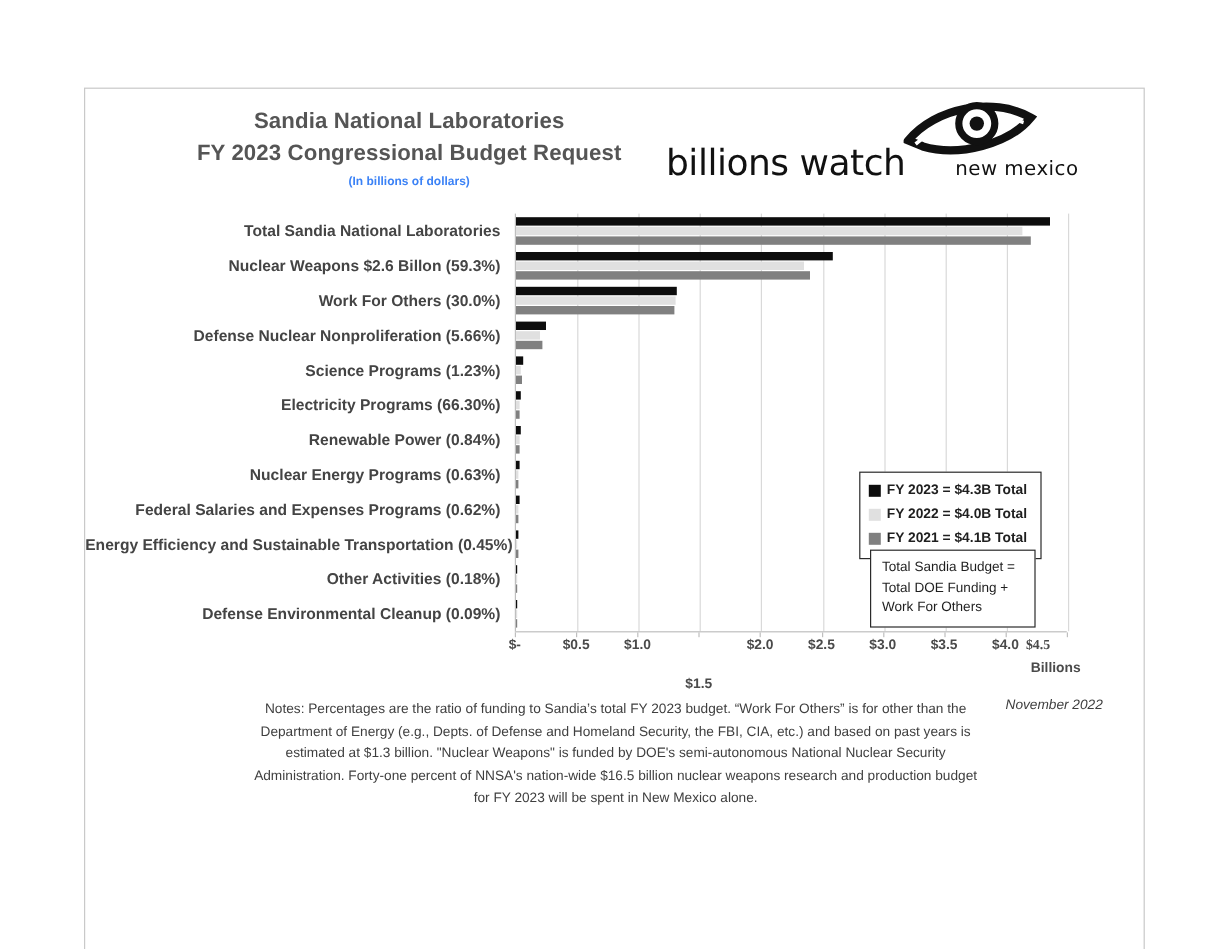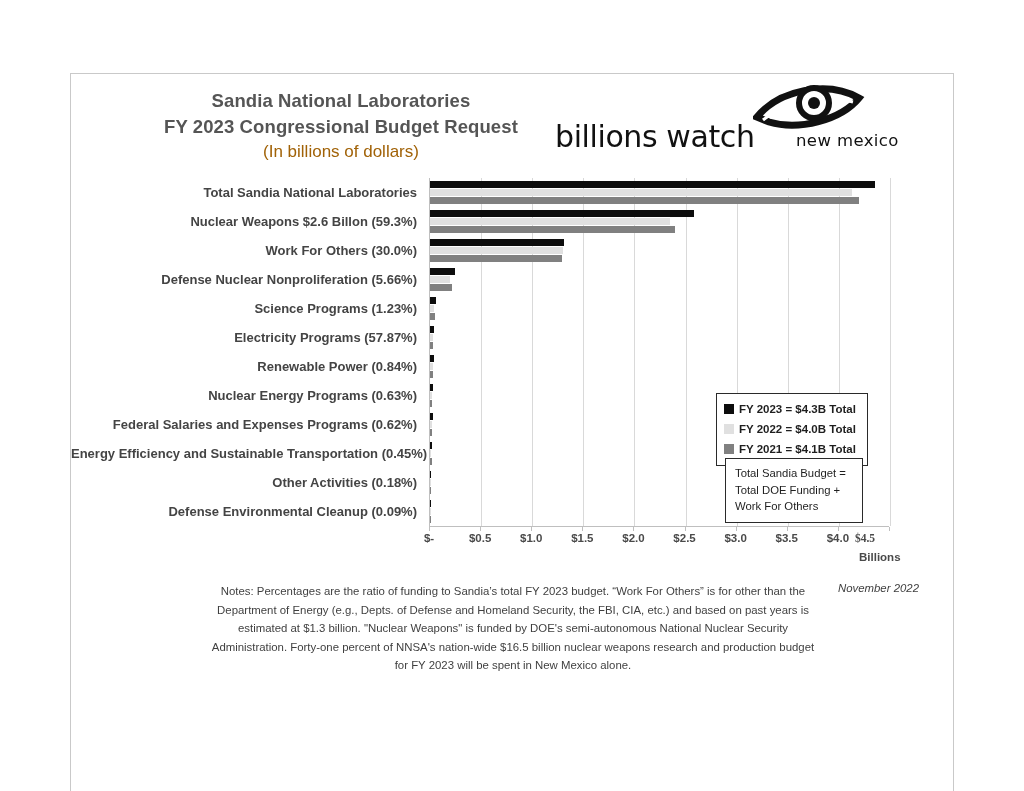--- a/index.html
+++ b/index.html
@@ -45,23 +45,23 @@
   }
   .title-line1, .title-line2 {
     font-size: 18.5px;
     font-weight: bold;
     color: #555555;
     letter-spacing: 0.1px;
     line-height: 26px;
     white-space: nowrap;
   }
   .title-line3 {
-    font-size: 17px;
-    font-weight: normal;
-    color: #a16207;
+    font-size: 10px;
+    font-weight: bold;
+    color: #3b82f6;
     line-height: 24px;
     white-space: nowrap;
   }
 
   
   #logo {
     position: absolute;
     left: 482px;
     top: 12px;
     width: 380px;
@@ -290,21 +290,21 @@
       <div id="logo-sub">new mexico</div>
     </div>
 
     <div id="chart">
       <div id="labels">
           <div class="cat-label">Total Sandia National Laboratories</div>
           <div class="cat-label">Nuclear Weapons $2.6 Billon (59.3%)</div>
           <div class="cat-label">Work For Others (30.0%)</div>
           <div class="cat-label">Defense Nuclear Nonproliferation (5.66%)</div>
           <div class="cat-label">Science Programs (1.23%)</div>
-          <div class="cat-label">Electricity Programs (57.87%)</div>
+          <div class="cat-label">Electricity Programs (66.30%)</div>
           <div class="cat-label">Renewable Power (0.84%)</div>
           <div class="cat-label">Nuclear Energy Programs (0.63%)</div>
           <div class="cat-label">Federal Salaries and Expenses Programs (0.62%)</div>
           <div class="cat-label">Energy Efficiency and Sustainable Transportation (0.45%)</div>
           <div class="cat-label">Other Activities (0.18%)</div>
           <div class="cat-label">Defense Environmental Cleanup (0.09%)</div>
         </div>
       <div id="plot">
           <div class="gridline" style="left: 51.1111px;"></div>
           <div class="gridline" style="left: 102.222px;"></div>
@@ -378,21 +378,21 @@
         </div>
       <div id="xaxis">
         <div id="axis-unit">Billions</div>
       <div class="tickmark" style="left: 0px;"></div>
           <div class="tick" style="left: 0px;">$-</div>
           <div class="tickmark" style="left: 51.1111px;"></div>
           <div class="tick" style="left: 51.1111px;">$0.5</div>
           <div class="tickmark" style="left: 102.222px;"></div>
           <div class="tick" style="left: 102.222px;">$1.0</div>
           <div class="tickmark" style="left: 153.333px;"></div>
-          <div class="tick" style="left: 153.333px;">$1.5</div>
+          <div class="tick" style="left: 153.333px; margin-top: 32px;">$1.5</div>
           <div class="tickmark" style="left: 204.444px;"></div>
           <div class="tick" style="left: 204.444px;">$2.0</div>
           <div class="tickmark" style="left: 255.556px;"></div>
           <div class="tick" style="left: 255.556px;">$2.5</div>
           <div class="tickmark" style="left: 306.667px;"></div>
           <div class="tick" style="left: 306.667px;">$3.0</div>
           <div class="tickmark" style="left: 357.778px;"></div>
           <div class="tick" style="left: 357.778px;">$3.5</div>
           <div class="tickmark" style="left: 408.889px;"></div>
           <div class="tick" style="left: 408.889px;">$4.0</div>

